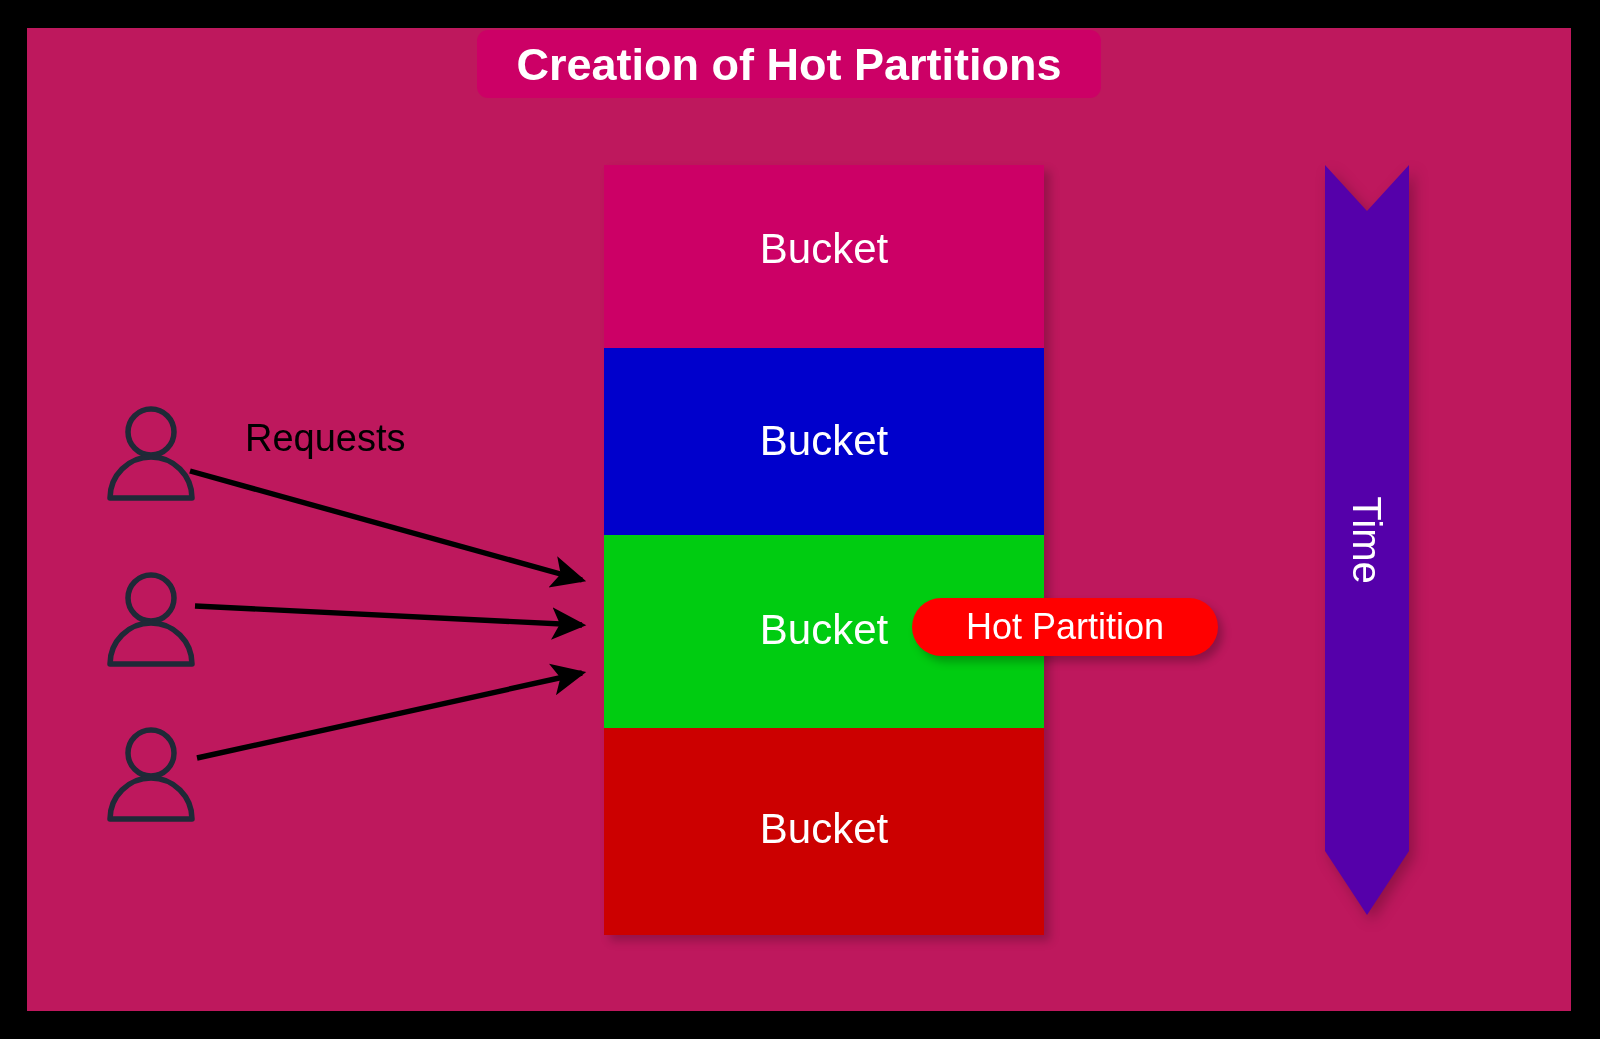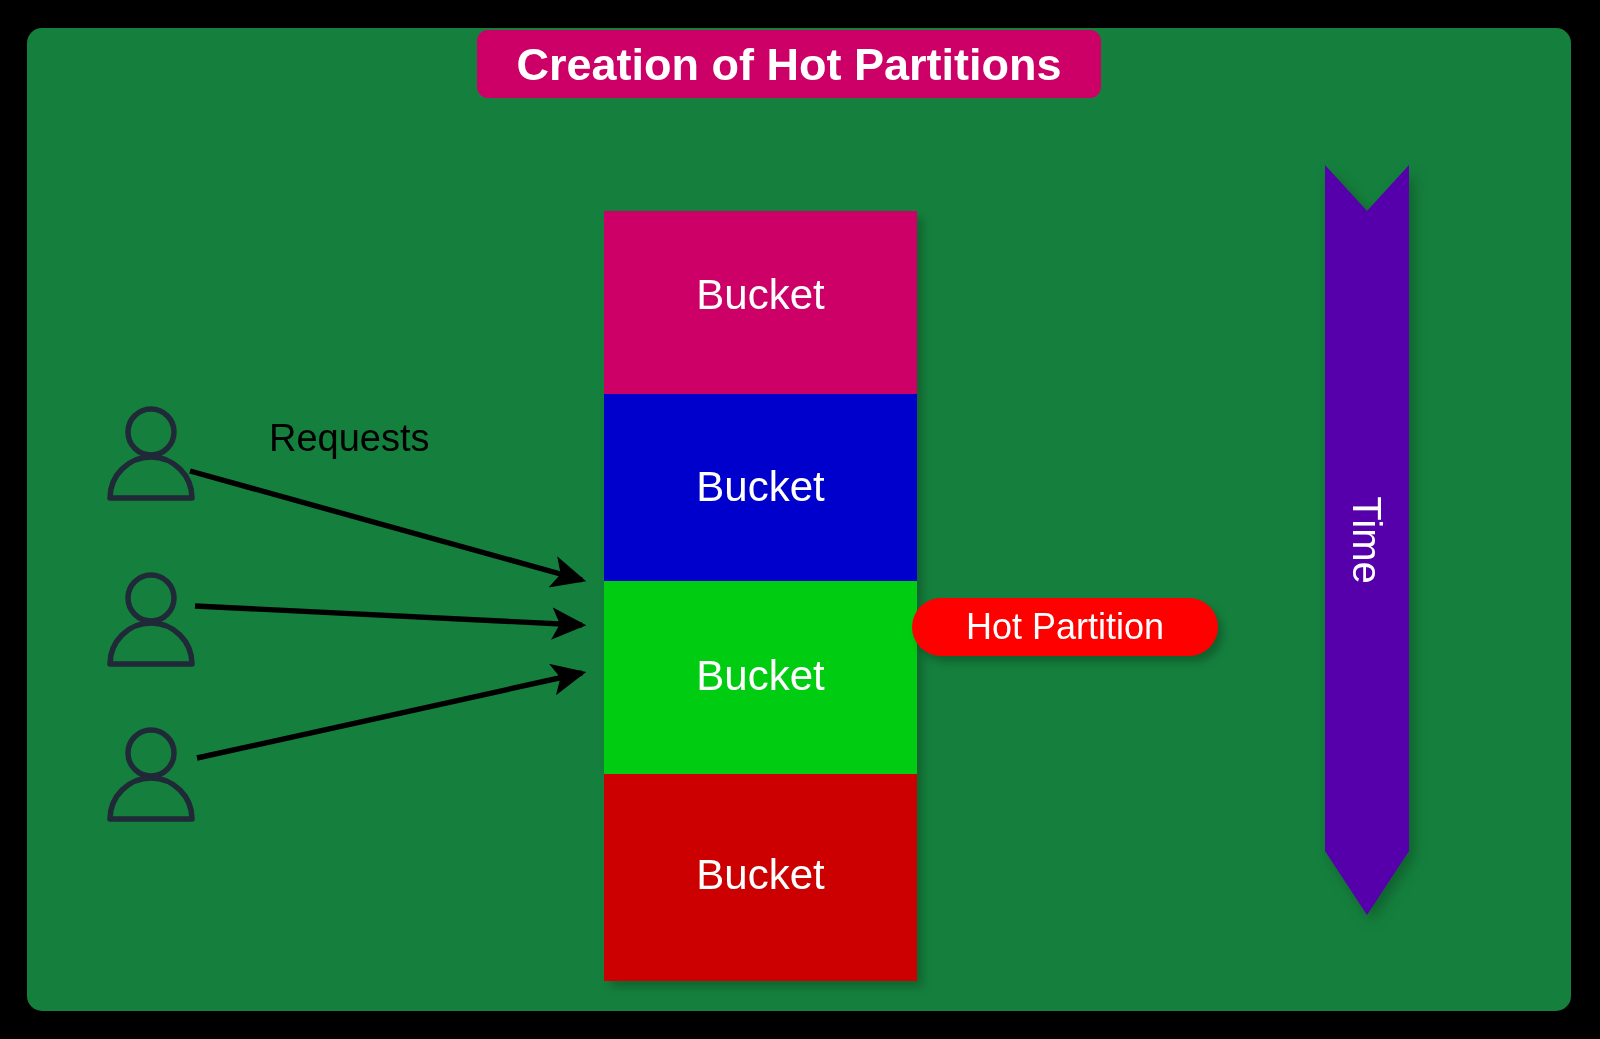--- a/index.html
+++ b/index.html
@@ -45,24 +45,23 @@
     letter-spacing: 0px;
     line-height: 1;
     white-space: nowrap;
   }
 
   
   #bucket-stack {
     position: absolute;
     left: 577px;
     top: 137px;
-    width: 313px;
+    width: 440px;
     height: 770px;
     box-shadow: 6px 6px 9px rgba(0,0,0,0.22);
-    margin-top: 46px;
   }
   .bucket {
     position: absolute;
     left: 0;
     width: 100%;
     display: flex;
     align-items: center;
     justify-content: center;
     box-sizing: border-box;
   }
@@ -165,21 +164,21 @@
     width: 1544px;
     height: 983px;
     pointer-events: none;
   }
   #arrows-layer svg { display: block; width: 100%; height: 100%; }
 </style>
 </head>
 <body>
 
 <div id="canvas" style="background: rgb(0, 0, 0);">
-  <div id="board" style="background: #15803d; border-radius: 15px;">
+  <div id="board" style="background: #be185d;">
 
     <div id="title-banner" style="background: rgb(204, 0, 102);">
       <span class="title-text" style="color: rgb(255, 255, 255);">Creation of Hot Partitions</span>
     </div>
 
     <div id="bucket-stack">
       <div class="bucket" id="bucket-0" style="background: rgb(204, 0, 102);">
         <span class="bucket-label">Bucket</span>
       </div>
       <div class="bucket" id="bucket-1" style="background: rgb(0, 0, 204);">
@@ -218,21 +217,21 @@
         <path d="M5 93 A41 41 0 0 1 87 93 Z" fill="none" stroke="#1f2937" stroke-width="5.5" stroke-linejoin="round"></path>
       </svg>
     </div>
     <div class="person" id="person-2">
       <svg viewBox="0 0 92 96">
         <circle cx="46" cy="27" r="23" fill="none" stroke="#1f2937" stroke-width="5.5"></circle>
         <path d="M5 93 A41 41 0 0 1 87 93 Z" fill="none" stroke="#1f2937" stroke-width="5.5" stroke-linejoin="round"></path>
       </svg>
     </div>
 
-    <div id="requests-label" style="color: rgb(0, 0, 0); margin-left: 24px;">Requests</div>
+    <div id="requests-label" style="color: rgb(0, 0, 0);">Requests</div>
 
     <div id="arrows-layer">
       <svg viewBox="0 0 1544 983">
         <defs>
           <marker id="arrowhead" markerWidth="7" markerHeight="7" refX="5.6" refY="3.1" orient="auto" markerUnits="strokeWidth">
             <path d="M0,0.1 L6.4,3.1 L0,6.1 L1.5,3.1 Z" fill="#000000"></path>
           </marker>
         </defs>
         <line x1="163" y1="443" x2="555" y2="552" stroke="#000000" stroke-width="5.4" marker-end="url(#arrowhead)"></line>
         <line x1="168" y1="578" x2="555" y2="597" stroke="#000000" stroke-width="5.4" marker-end="url(#arrowhead)"></line>

